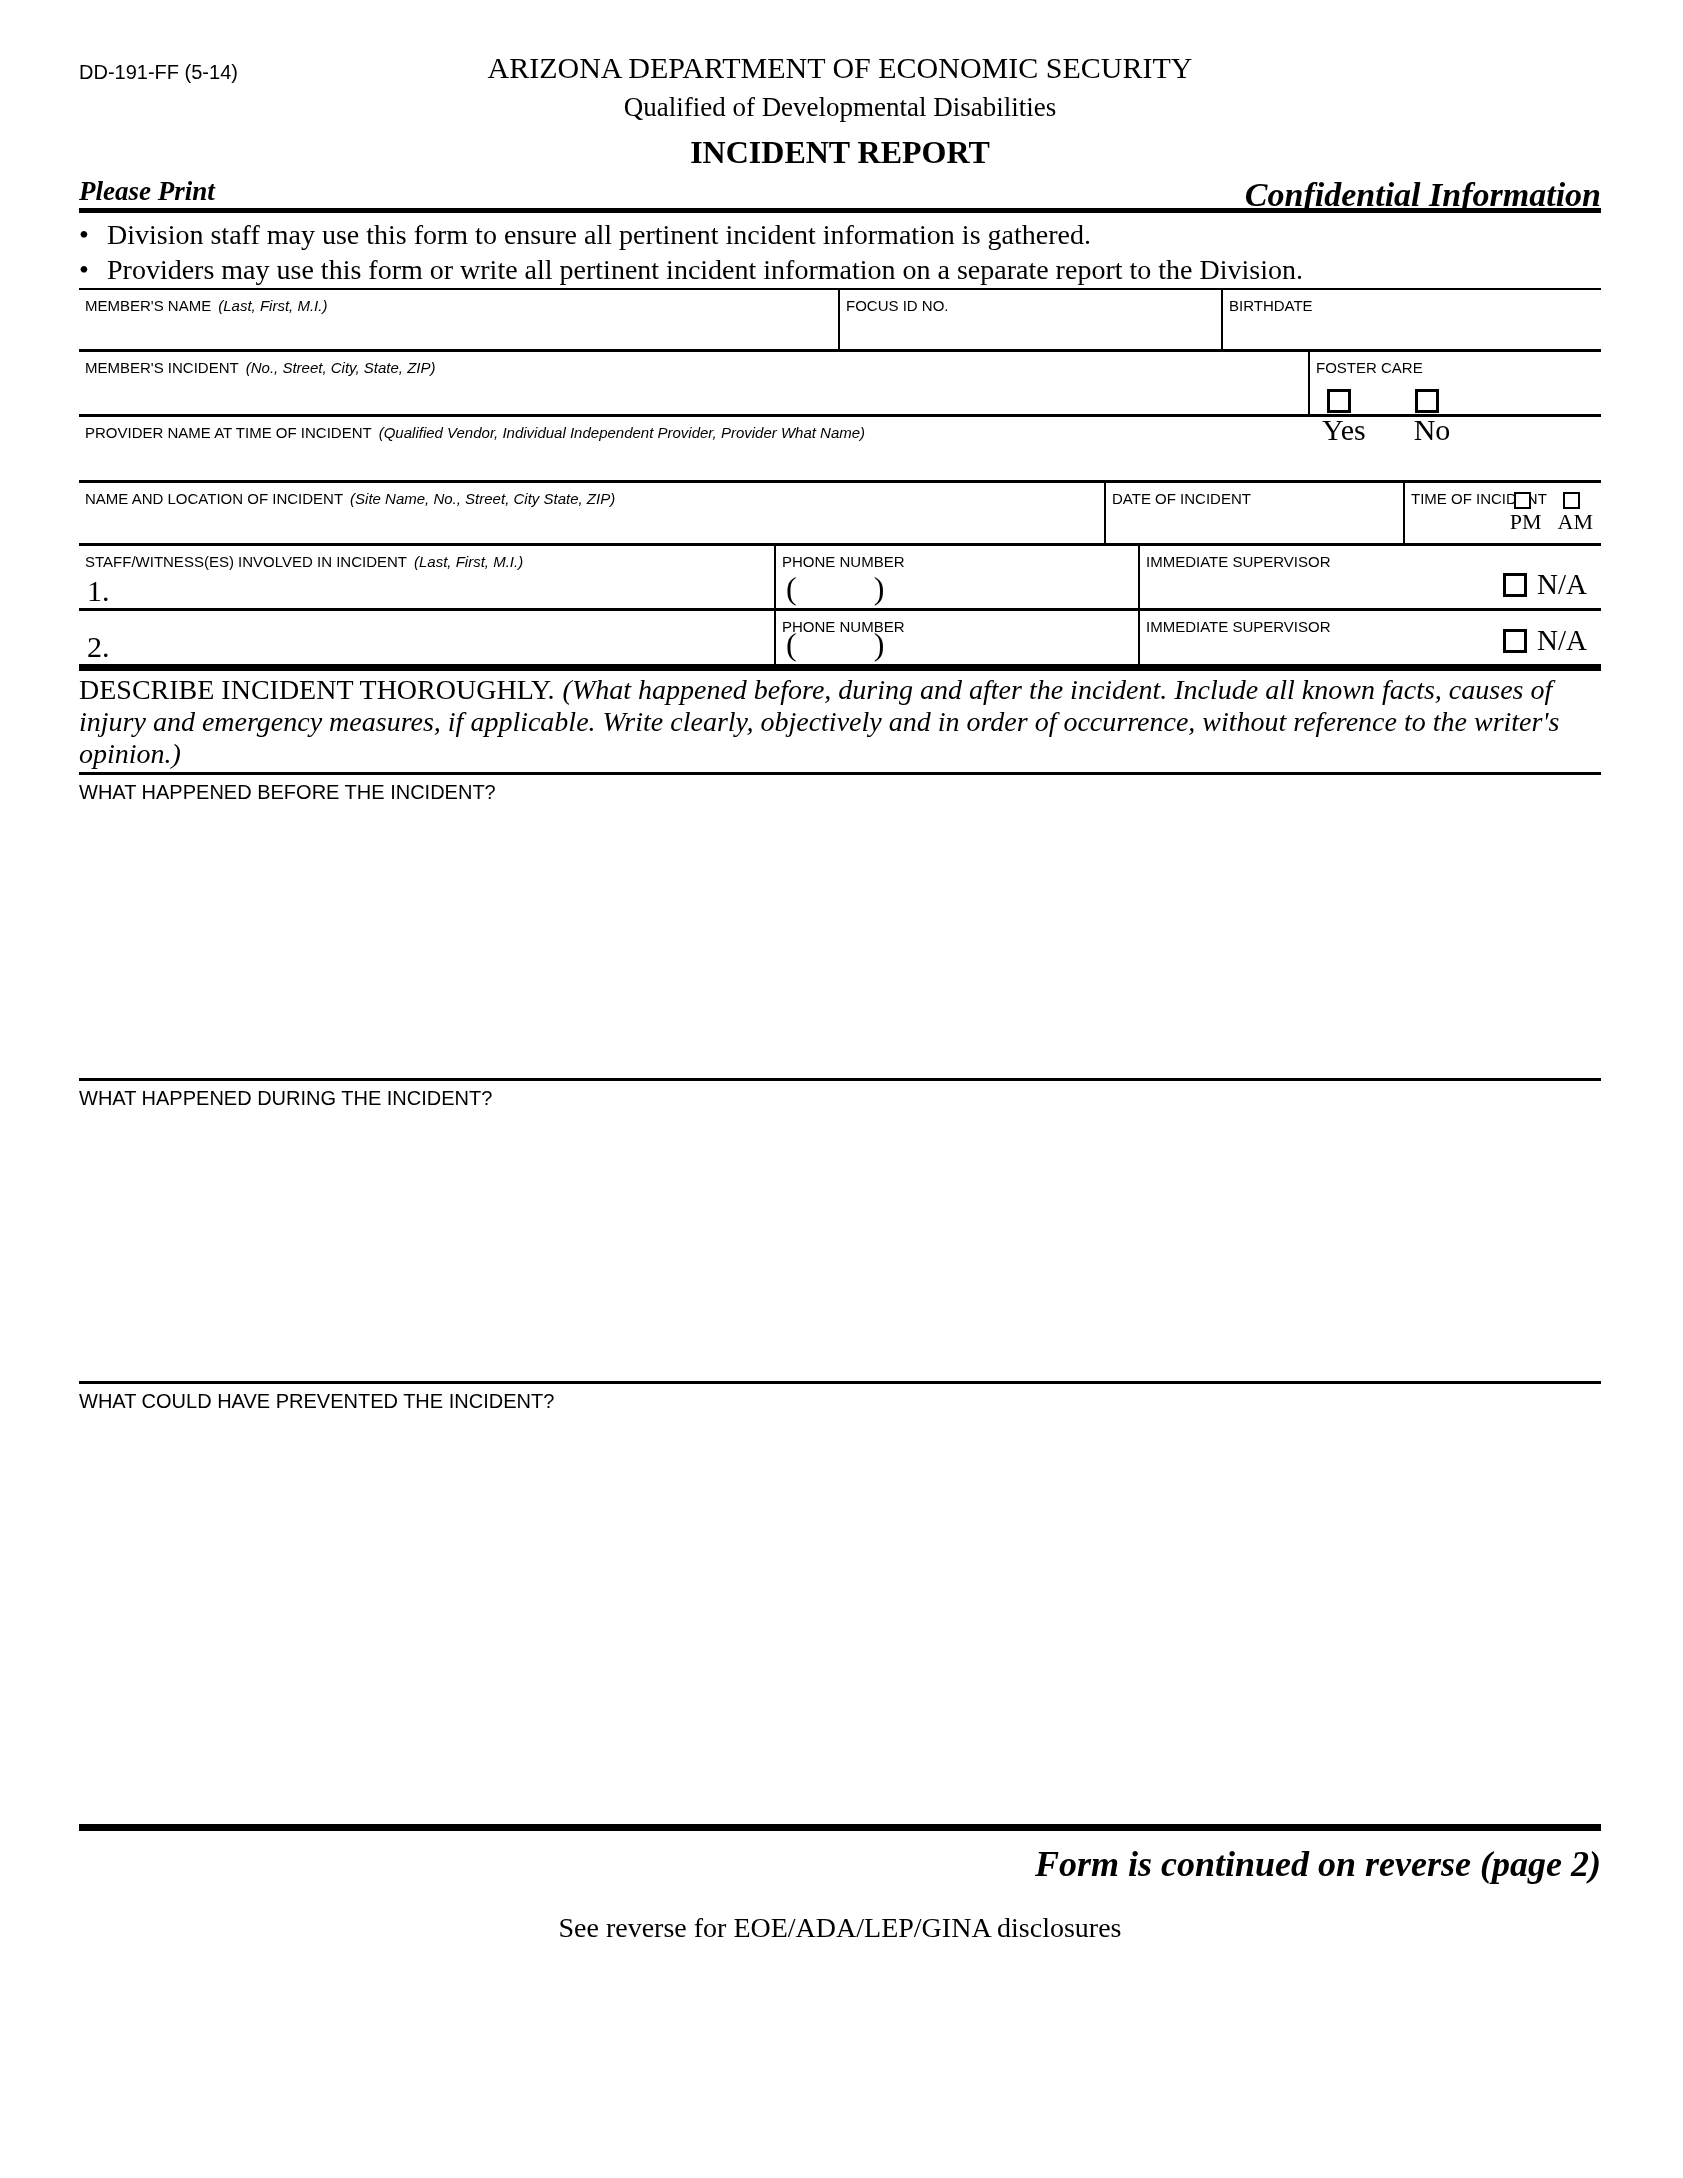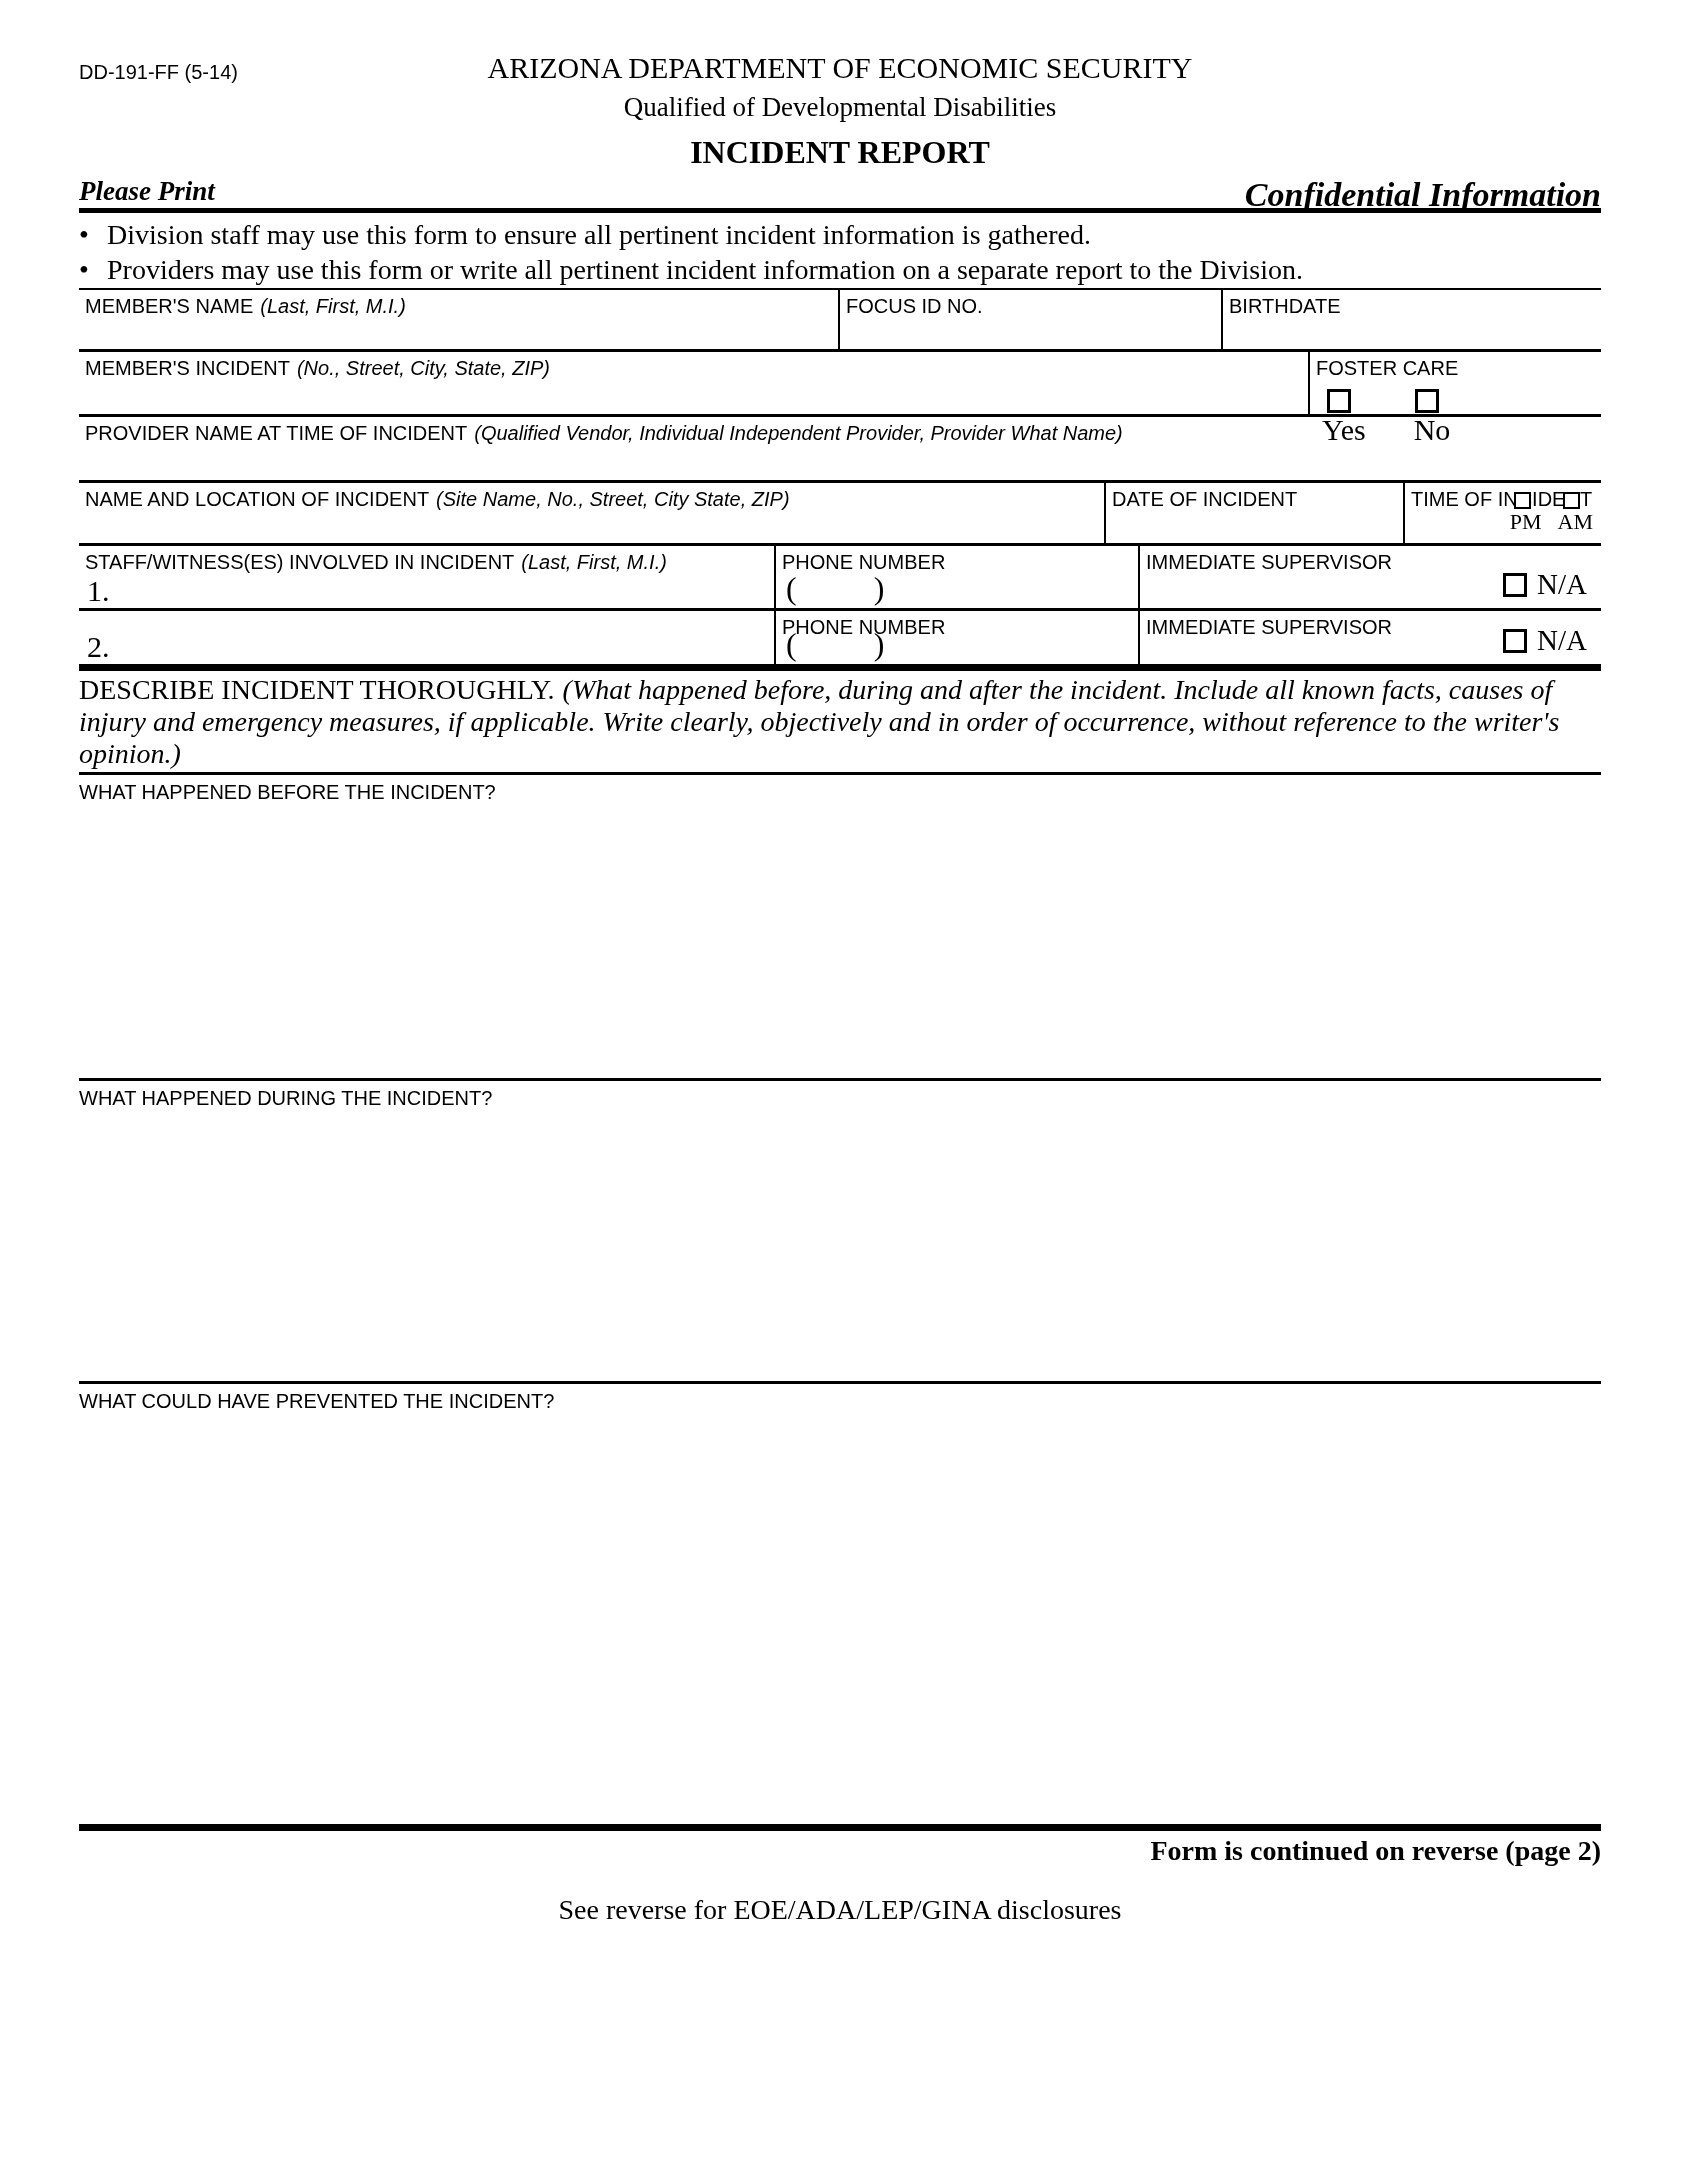--- a/index.html
+++ b/index.html
@@ -28,21 +28,21 @@
   .bullet-char { display:inline-block; width:28px; }
 
   
   .grid { margin-top:1px; }
   .trow { display:flex; border-top:3px solid #000; position:relative; }
   .trow.first { border-top:2px solid #000; }
   .trow.last  { border-bottom:7px solid #000; }
   .rA{height:61px}.rB{height:65px}.rC{height:66px}.rD{height:63px}.rE{height:65px}.rF{height:63px}
   .cell { position:relative; padding:4px 6px 2px 6px; display:flex; flex-direction:column; }
   .cell + .cell { border-left:2px solid #000; }
-  .flabel { font-family:"Liberation Sans", sans-serif; font-size:20px; line-height:24px; }
+  .flabel { font-family:"Liberation Sans", sans-serif; font-size:15px; line-height:24px; }
   .hint { font-style:italic; margin-left:7px; }
   .fvalue { flex:1 1 auto; font-family:"Liberation Sans", sans-serif; font-size:22px; }
   .w767{flex:0 0 759px}.w385{flex:0 0 383px}.w1241{flex:0 0 1229px}
   .w1035{flex:0 0 1025px}.w300{flex:0 0 299px}.w702{flex:0 0 695px}.w366{flex:0 0 364px}
   .wrest{flex:1 1 auto}
 
   .cb { display:inline-block; width:24px; height:24px; border:3px solid #000; background:#fff; flex:0 0 auto; }
   .cb-sm { display:inline-block; width:17px; height:17px; border:2px solid #000; background:#fff; flex:0 0 auto; }
 
   .yesno-group { display:flex; align-items:center; margin-top:9px; padding-left:6px; font-size:30px; }
@@ -63,21 +63,21 @@
   
   .describe { font-size:28px; line-height:32px; padding:3px 0 2px 0; border-bottom:3px solid #000; }
   .describe .guidance { font-style:italic; margin-left:8px; }
   .qsection { border-bottom:3px solid #000; display:flex; flex-direction:column; }
   .qs1{height:306px}.qs2{height:303px}.qs3{height:440px; border-bottom:none;}
   .qlabel { font-family:"Liberation Sans", sans-serif; font-size:20px; padding-top:6px; }
   .answer-area { flex:1 1 auto; font-family:"Liberation Sans", sans-serif; font-size:22px; }
   .rule-bottom { width:100%; height:7px; background:#000; }
 
   
-  .continued { text-align:right; font-size:28px; font-weight:bold; margin-top:4px; }
+  .continued { text-align:right; font-size:36px; font-weight:bold; font-style:italic; margin-top:12px; }
   .disclosures { text-align:center; font-size:28px; margin-top:27px; }
 </style>
 </head>
 <body>
 
 <div class="page">
   <div class="content">
 
     <div class="form-number">DD-191-FF (5-14)</div>
     <div class="agency">ARIZONA DEPARTMENT OF ECONOMIC SECURITY</div>

